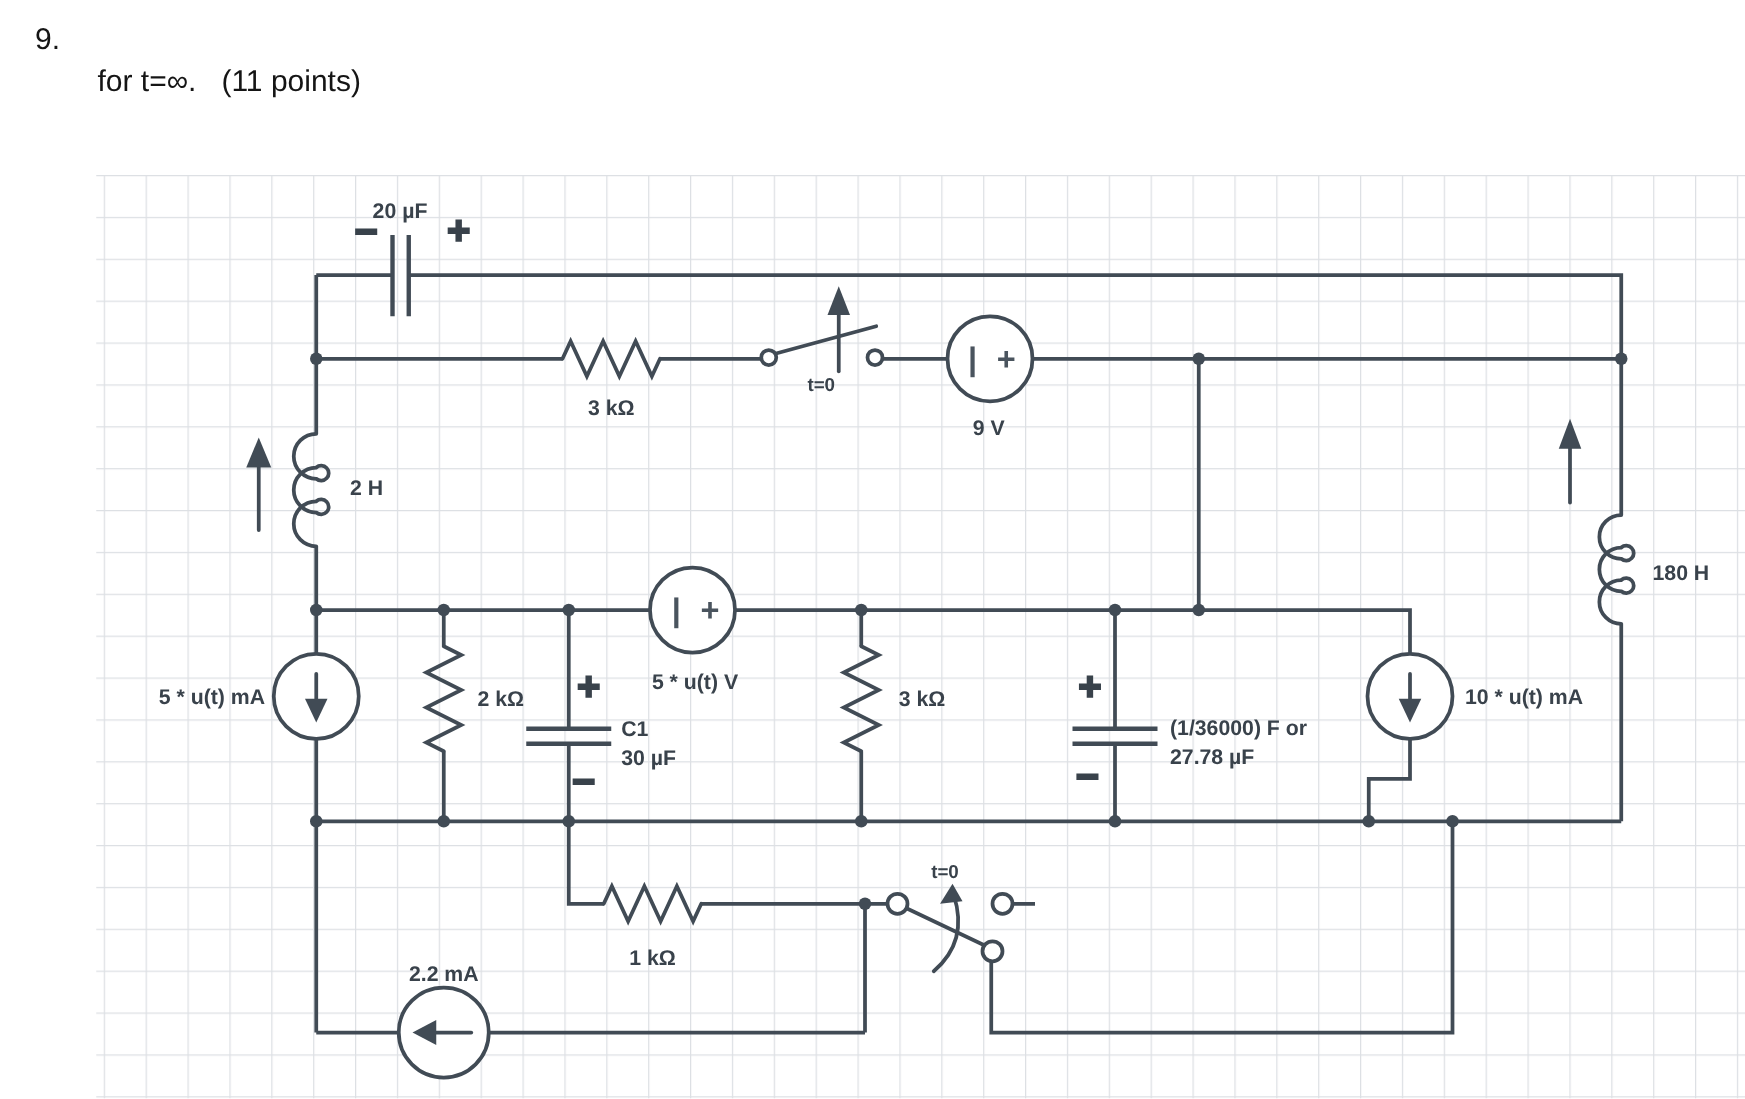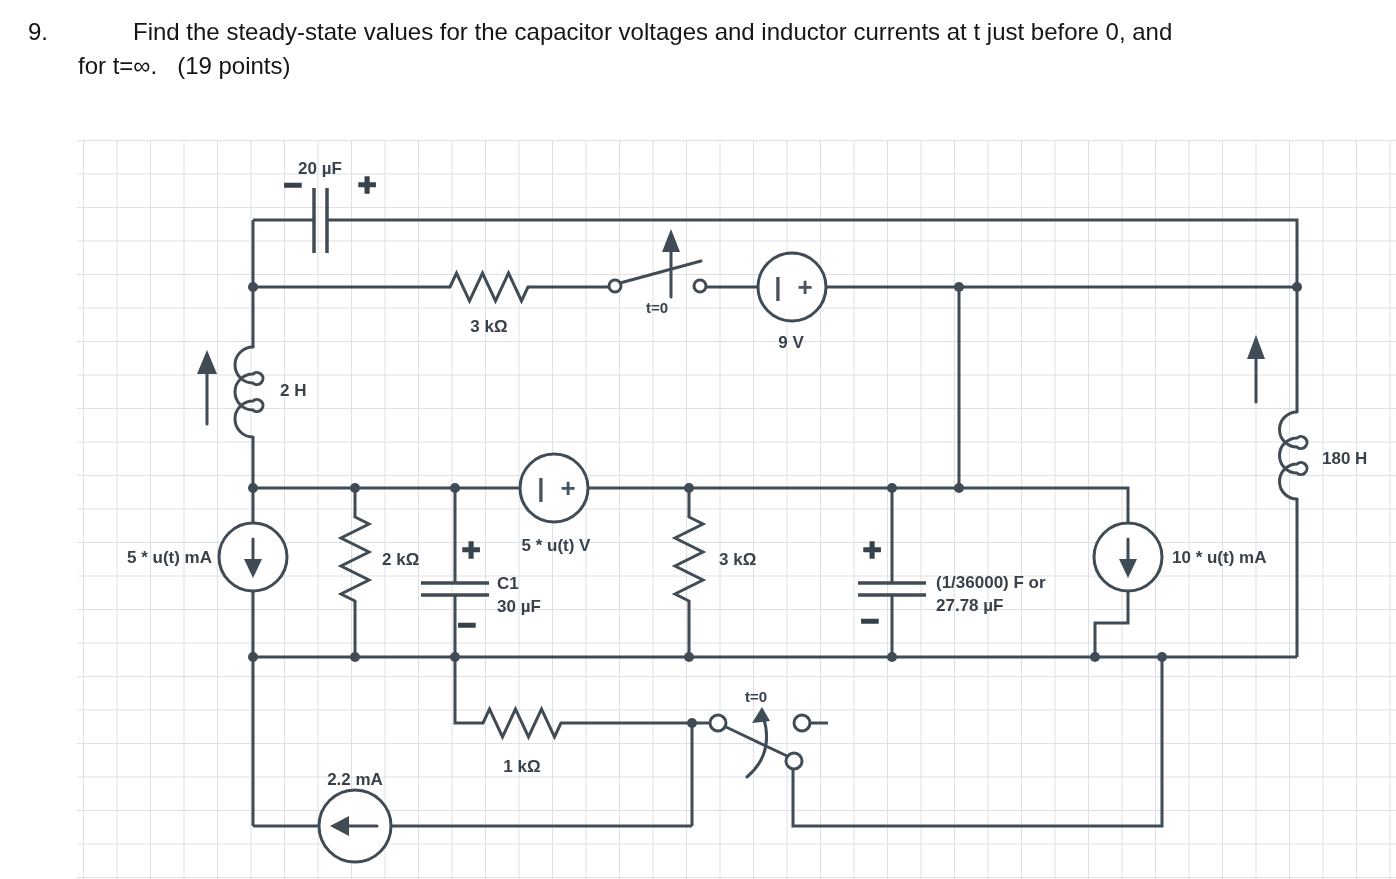--- a/index.html
+++ b/index.html
@@ -23,22 +23,21 @@
   .sym{font:bold 26px "Liberation Sans",sans-serif;fill:#4a545e;}
   .mid{text-anchor:middle;}
   .end{text-anchor:end;}
 </style>
 </head>
 <body>
 
 <div class="page">
 
   <div class="qnum">9.</div>
-  <div class="qline1">Find the steady-state values for the capacitor voltages and inductor currents at t just before 0, and</div>
-  <div class="qline2">for t=∞.   (19 points)</div>
+  <div class="qline2">for t=∞.   (11 points)</div>
 
   <svg width="1396" height="879" viewBox="0 0 1396 879">
     <defs>
       <pattern id="grid" width="33.5" height="33.5" patternUnits="userSpaceOnUse" x="16" y="6">
         <path d="M 0 0.5 H 33.5 M 0.5 0 V 33.5" stroke="#dde0e4" stroke-width="1" fill="none"></path>
       </pattern>
     </defs>
 
     <rect x="77" y="140" width="1319" height="739" fill="url(#grid)"></rect>
 

